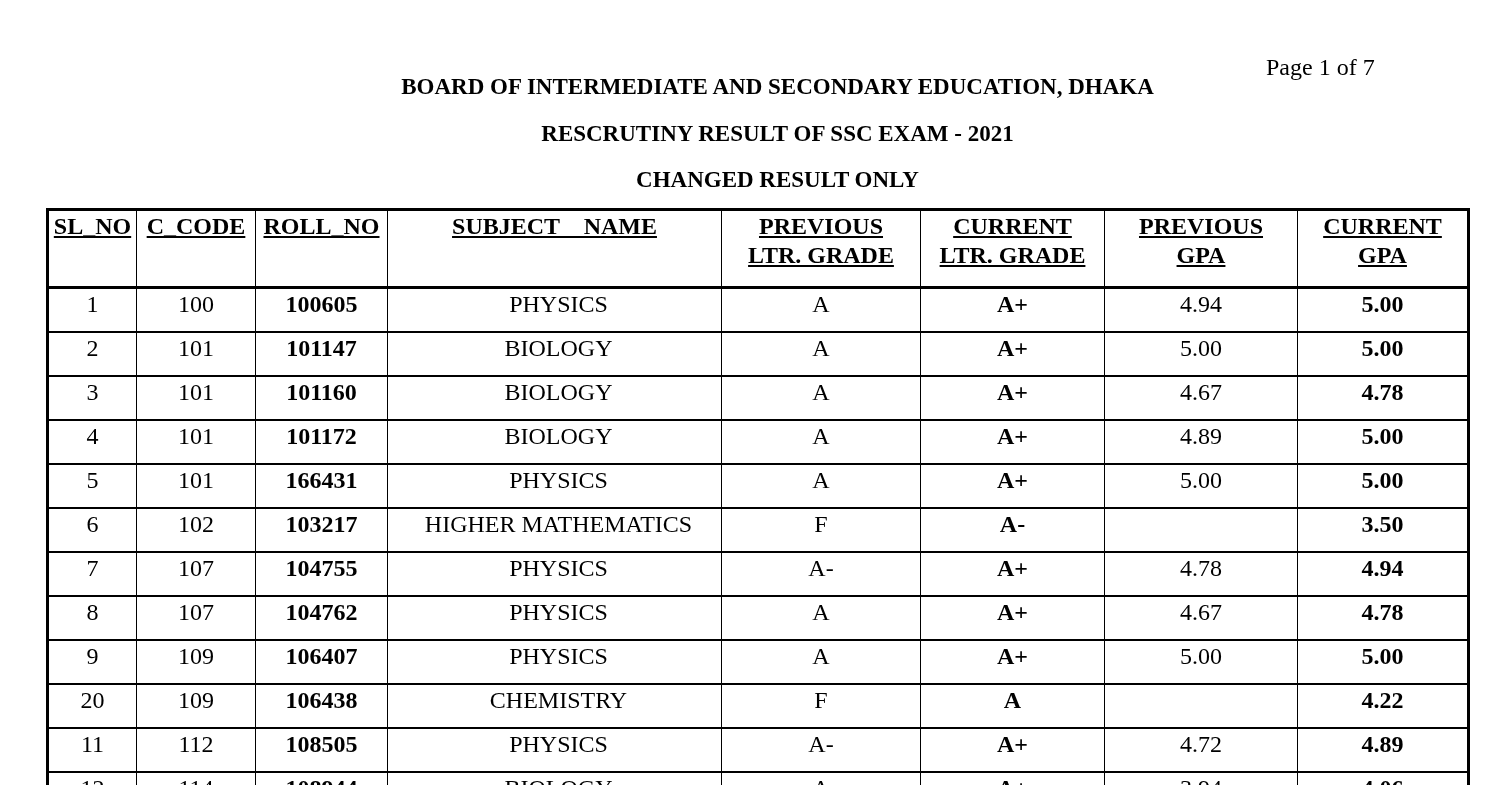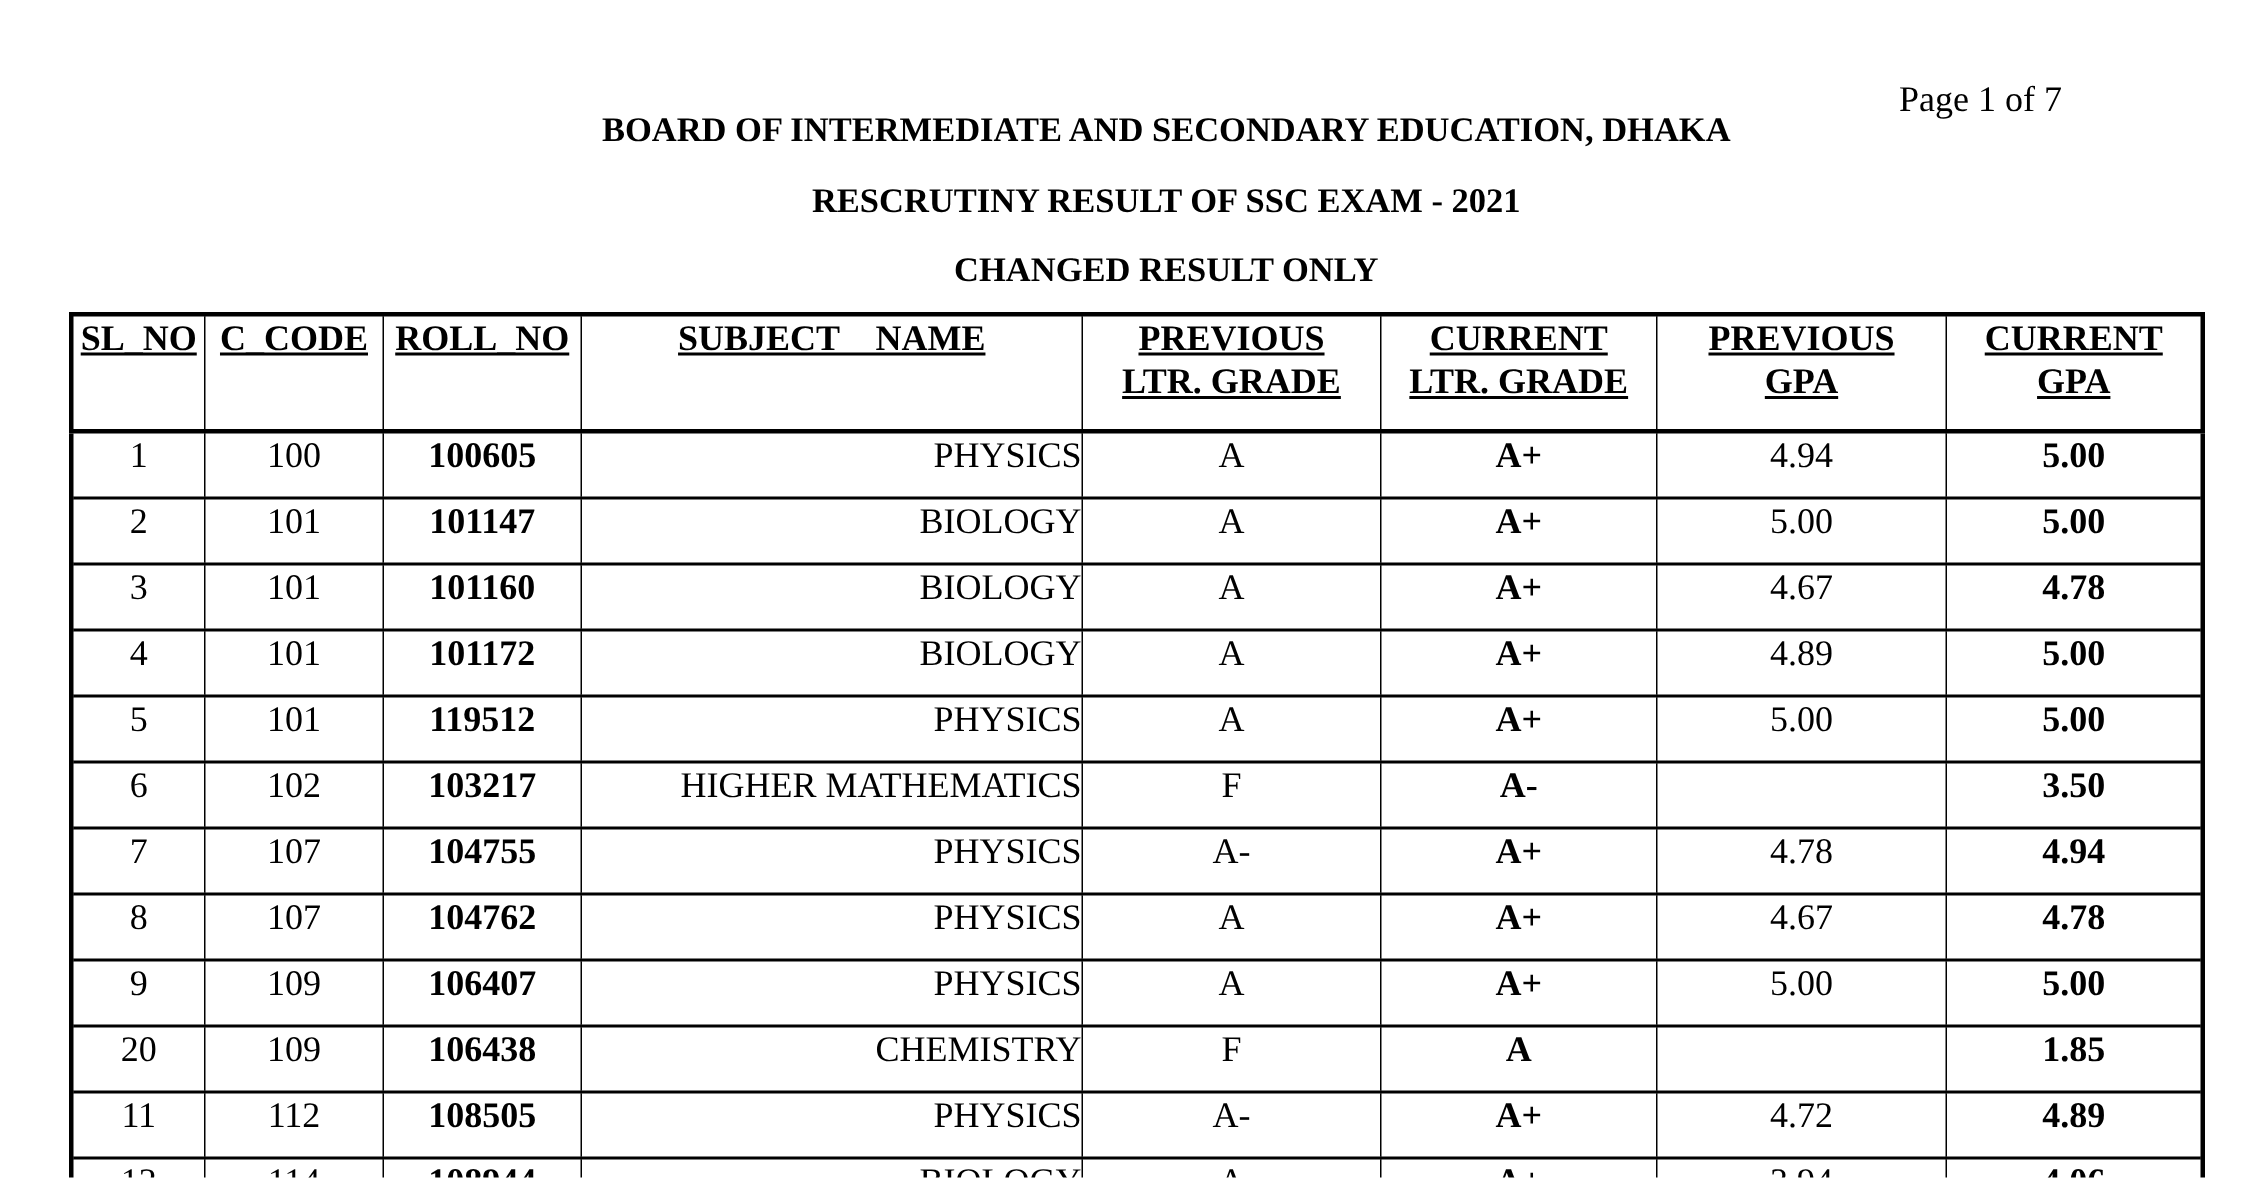--- a/index.html
+++ b/index.html
@@ -19,21 +19,21 @@
   }
   th, td {
     border:1px solid #000; font-size:24px; vertical-align:top;
     padding:0; text-align:center; overflow:hidden; white-space:nowrap;
   }
   thead th { height:74px; line-height:29px; padding-top:1px; font-weight:bold; }
   thead tr { border-bottom:3px solid #000;text-decoration:underline; }
   tbody td { height:42px; line-height:30px; padding-top:0px; }
   tbody tr { border-bottom:2px solid #000; }
   table { border-left:3px solid #000; border-right:3px solid #000; border-top:3px solid #000; }
-  td.subj { text-align:right; padding-left:8px; }
+  td.subj { text-align:center; padding-left:8px; }
   .b { font-weight:bold; }
 </style>
 </head>
 <body>
 
 <div class="page-no">Page 1 of 7</div>
 <div class="title t1">BOARD OF INTERMEDIATE AND SECONDARY EDUCATION, DHAKA</div>
 <div class="title t2">RESCRUTINY RESULT OF SSC EXAM - 2021</div>
 <div class="title t3">CHANGED RESULT ONLY</div>
 
@@ -97,21 +97,21 @@
         <td class="b">101172</td>
         <td class="subj">BIOLOGY</td>
         <td>A</td>
         <td class="b">A+</td>
         <td>4.89</td>
         <td class="b">5.00</td>
       </tr>
       <tr>
         <td>5</td>
         <td>101</td>
-        <td class="b">119512</td>
+        <td class="b">166431</td>
         <td class="subj">PHYSICS</td>
         <td>A</td>
         <td class="b">A+</td>
         <td>5.00</td>
         <td class="b">5.00</td>
       </tr>
       <tr>
         <td>6</td>
         <td>102</td>
         <td class="b">103217</td>
@@ -152,21 +152,21 @@
         <td class="b">5.00</td>
       </tr>
       <tr>
         <td>20</td>
         <td>109</td>
         <td class="b">106438</td>
         <td class="subj">CHEMISTRY</td>
         <td>F</td>
         <td class="b">A</td>
         <td></td>
-        <td class="b">1.85</td>
+        <td class="b">4.22</td>
       </tr>
       <tr>
         <td>11</td>
         <td>112</td>
         <td class="b">108505</td>
         <td class="subj">PHYSICS</td>
         <td>A-</td>
         <td class="b">A+</td>
         <td>4.72</td>
         <td class="b">4.89</td>

